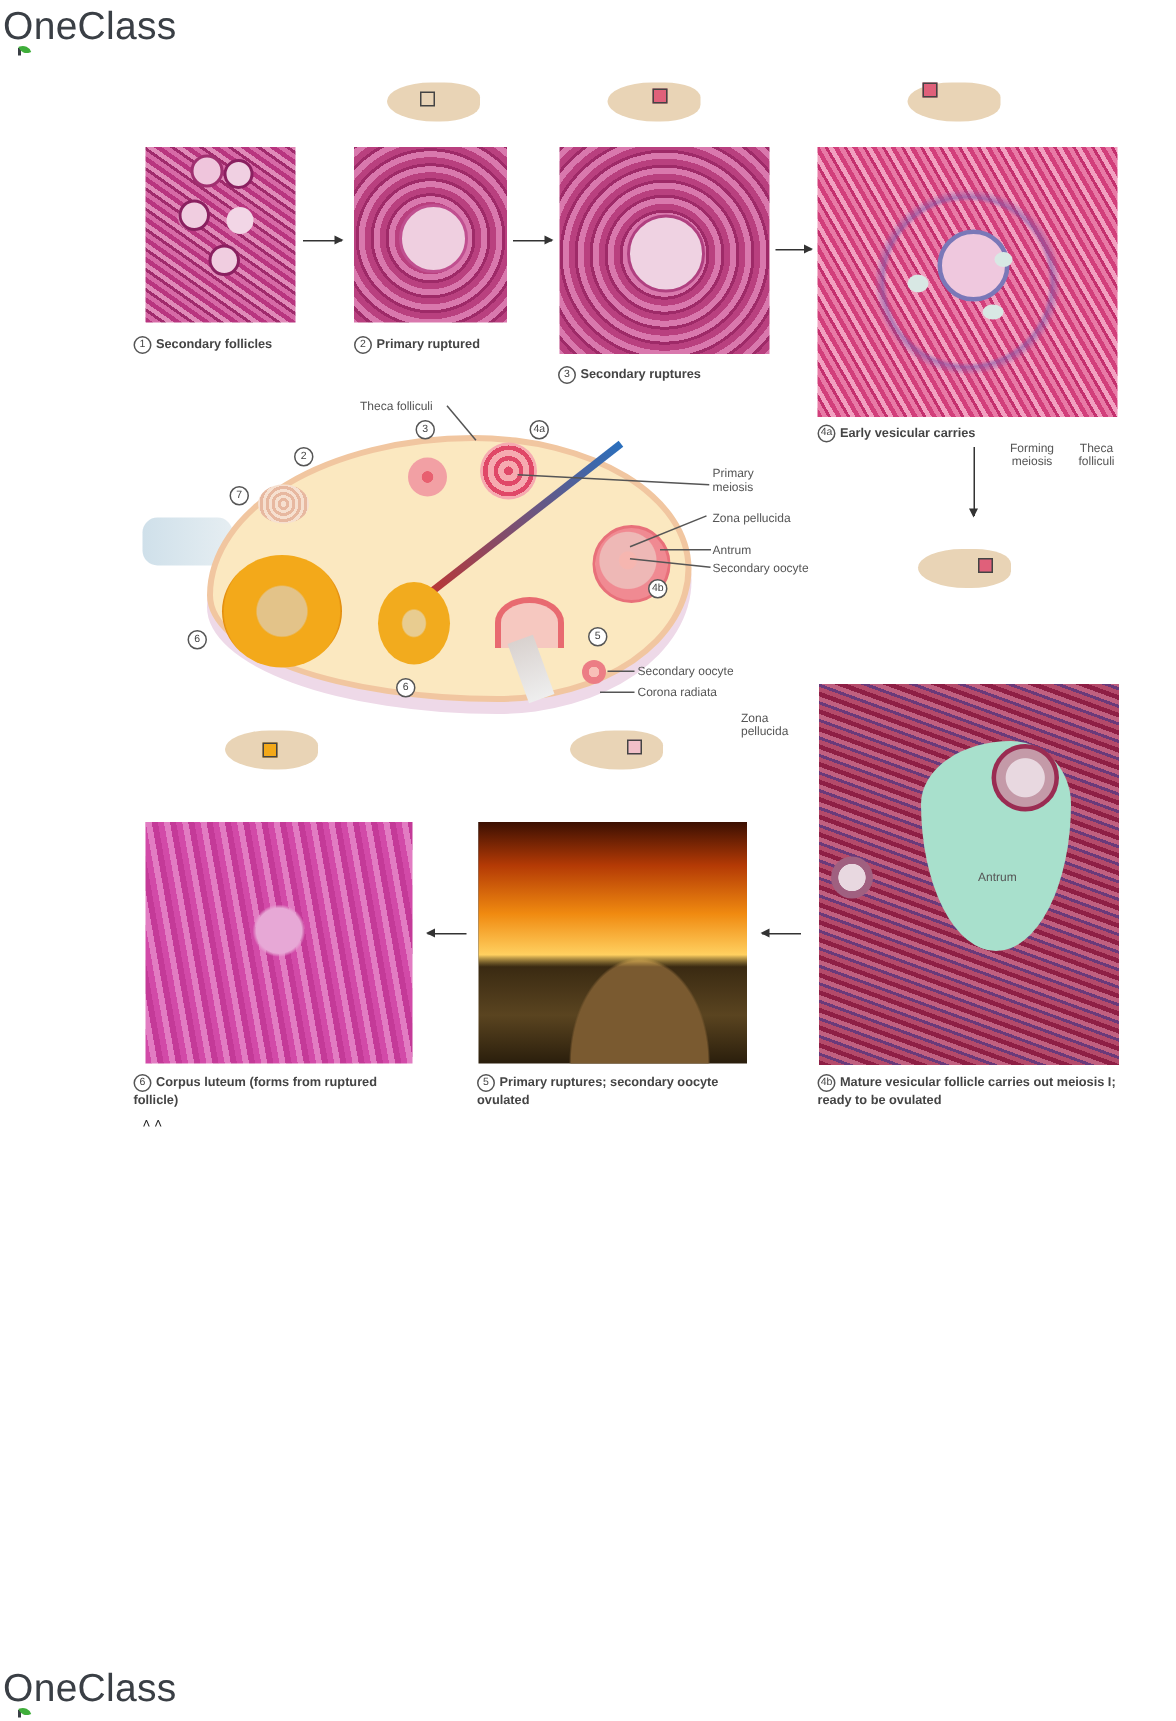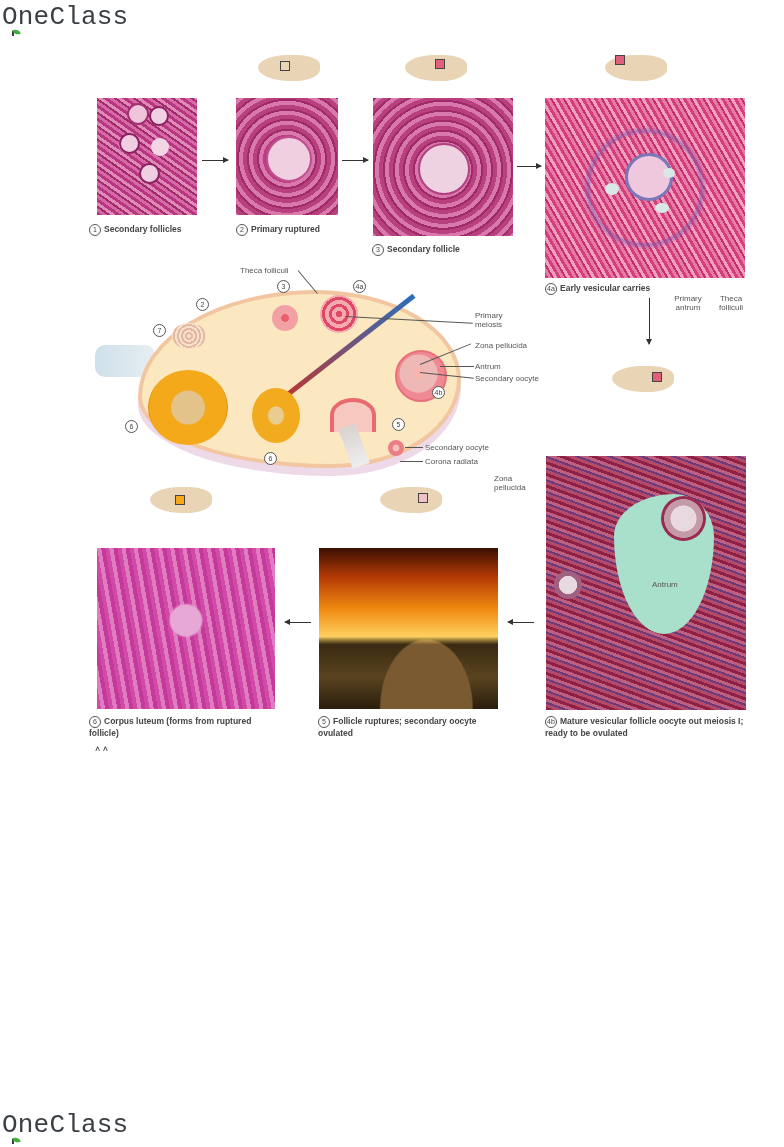--- a/index.html
+++ b/index.html
@@ -1,17 +1,17 @@
 <!DOCTYPE html>
 <html><head>
 <meta charset="utf-8">
 <style>
   html,body{margin:0;padding:0;background:#ffffff;}
   body{width:784px;height:1147px;position:relative;overflow:hidden;font-family:"Liberation Sans",sans-serif;color:#333;}
-  .logo{position:absolute;left:2px;display:flex;align-items:flex-end;font-family:Liberation Mono, monospace;font-size:26px;color:#3a3f45;letter-spacing:0.2px;}
+  .logo{position:absolute;left:2px;display:flex;align-items:flex-end;font-family:Liberation Sans, sans-serif;font-size:26px;color:#3a3f45;letter-spacing:0.2px;}
   .logo .o{position:relative;display:inline-block;}
   .logo .leaf{position:absolute;left:11px;top:-3px;width:7px;height:6px;background:#3fae3a;border-radius:0 6px 0 6px;transform:rotate(-20deg);}
   .logo .stem{position:absolute;left:10px;top:-1px;width:2px;height:5px;background:#3a3f45;}
   .logo-top{top:2px;}
   .logo-bottom{top:1110px;}
 
   .abs{position:absolute;}
   .panel{position:absolute;overflow:hidden;}
   .histo-pink{background:
     radial-gradient(circle at 30% 40%, rgba(255,220,235,.5) 0 8%, transparent 9%),
@@ -88,23 +88,23 @@
     </div>
   <div class="panel histo-early" style="left:545px;top:98px;width:200px;height:180px;">
     <div class="follicle" style="left:80px;top:55px;width:42px;height:42px;background:#efc8de;border:3px solid #7a78b8;"></div>
     <div class="follicle" style="left:60px;top:85px;width:14px;height:12px;background:#d8e8e4;"></div>
     <div class="follicle" style="left:118px;top:70px;width:12px;height:10px;background:#d8e8e4;"></div>
     <div class="follicle" style="left:110px;top:105px;width:14px;height:10px;background:#d8e8e4;"></div>
   </div>
 
   <div class="caption" style="left:89px;top:224px;"><span class="num">1</span><span>Secondary follicles</span></div>
   <div class="caption" style="left:236px;top:224px;"><span class="num">2</span><span>Primary ruptured</span></div>
-  <div class="caption" style="left:372px;top:244px;"><span class="num">3</span><span>Secondary follicle</span></div>
+  <div class="caption" style="left:372px;top:244px;"><span class="num">3</span><span>Secondary ruptures</span></div>
   <div class="caption" style="left:545px;top:283px;"><span class="num">4a</span><span>Early vesicular carries</span></div>
-  <div class="label" style="left:668px;top:294px;width:40px;text-align:center;">Primary antrum</div>
+  <div class="label" style="left:668px;top:294px;width:40px;text-align:center;">Forming meiosis</div>
   <div class="label" style="left:715px;top:294px;width:32px;text-align:center;">Theca folliculi</div>
 
   <div class="arrow-v" style="left:649px;top:298px;height:46px;"></div>
 
   <div>
     <div class="abs" style="left:95px;top:345px;width:60px;height:32px;background:linear-gradient(90deg,#cfe0ea,#e6eef2);border-radius:10px;"></div>
     <div class="abs" style="left:138px;top:290px;width:315px;height:170px;background:#fbe8c0;border:4px solid #f1c6a0;border-radius:55% 45% 40% 60% / 60% 50% 50% 40%;box-shadow:0 8px 0 #eed9e8;"></div>
     <div class="abs" style="left:280px;top:300px;width:170px;height:5px;background:linear-gradient(90deg,#c2342f,#2a6fbd);transform:rotate(-38deg);transform-origin:left;top:398px;"></div>
     <div class="follicle" style="left:148px;top:370px;width:80px;height:75px;background:radial-gradient(circle,#e3c389 0 30%,#f3a91a 32% 70%,#e28c0c 72%);"></div>
     <div class="follicle" style="left:252px;top:388px;width:48px;height:55px;background:radial-gradient(ellipse,#e8cc90 0 22%,#f2ab1e 25% 75%,#de8a0c 77%);"></div>
@@ -144,29 +144,29 @@
   <div class="mini-ovary" style="left:612px;top:366px;">
       <div class="box" style="left:40px;top:6px;background:#e0607a;"></div>
     </div>
   <div class="label" style="left:494px;top:474px;width:38px;">Zona pellucida</div>
   <div class="panel histo-mature" style="left:546px;top:456px;width:200px;height:254px;">
     <div class="abs" style="left:68px;top:38px;width:100px;height:140px;background:#a8e0cc;border-radius:60% 40% 50% 50% / 30% 30% 70% 70%;"></div>
     <div class="follicle" style="left:115px;top:40px;width:45px;height:45px;background:radial-gradient(circle,#e8d8e0 0 40%,#c49aa8 42% 60%,#9a2c52 62%);"></div>
     <div class="follicle" style="left:8px;top:115px;width:28px;height:28px;background:radial-gradient(circle,#e8d8e0 0 45%,#a06080 47%);"></div>
     <div class="label" style="left:106px;top:124px;color:#555;">Antrum</div>
   </div>
-  <div class="caption" style="left:545px;top:716px;width:200px;"><span class="num">4b</span><span>Mature vesicular follicle oocyte out meiosis I; ready to be ovulated</span></div>
+  <div class="caption" style="left:545px;top:716px;width:200px;"><span class="num">4b</span><span>Mature vesicular follicle carries out meiosis I; ready to be ovulated</span></div>
 
   <div class="arrow-h left" style="left:508px;top:622px;width:26px;"></div>
 
   <div class="mini-ovary" style="left:380px;top:487px;">
       <div class="box" style="left:38px;top:6px;background:#f1c0c8;"></div>
     </div>
   <div class="panel photo-rupture" style="left:319px;top:548px;width:179px;height:161px;"></div>
-  <div class="caption" style="left:318px;top:716px;width:190px;"><span class="num">5</span><span>Follicle ruptures; secondary oocyte ovulated</span></div>
+  <div class="caption" style="left:318px;top:716px;width:190px;"><span class="num">5</span><span>Primary ruptures; secondary oocyte ovulated</span></div>
 
   <div class="arrow-h left" style="left:285px;top:622px;width:26px;"></div>
 
   <div class="mini-ovary" style="left:150px;top:487px;">
       <div class="box" style="left:25px;top:8px;background:#f3a91a;"></div>
     </div>
   <div class="panel histo-cl" style="left:97px;top:548px;width:178px;height:161px;"></div>
   <div class="caption" style="left:89px;top:716px;width:180px;"><span class="num">6</span><span>Corpus luteum (forms from ruptured follicle)</span></div>
 
   <div class="label" style="left:95px;top:745px;font-size:9px;color:#222;">˄ ˄</div>

